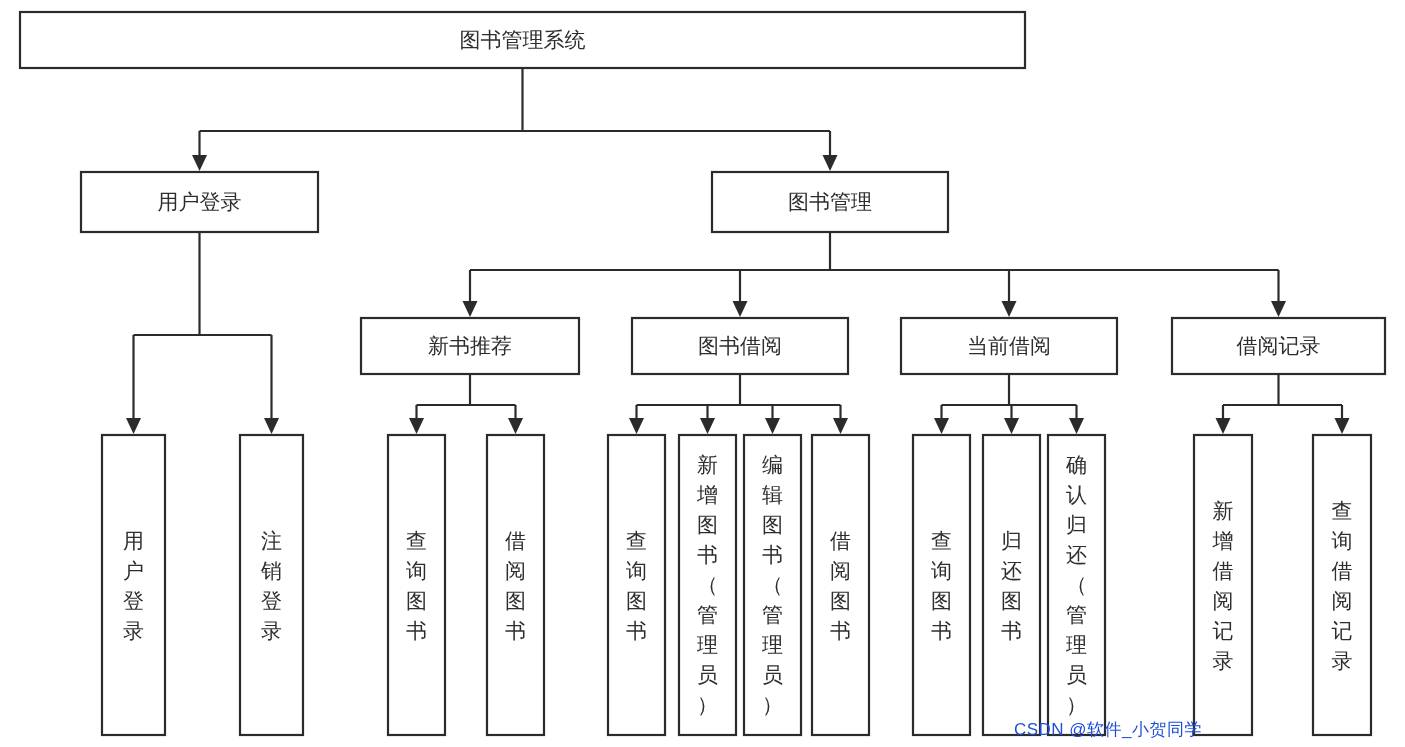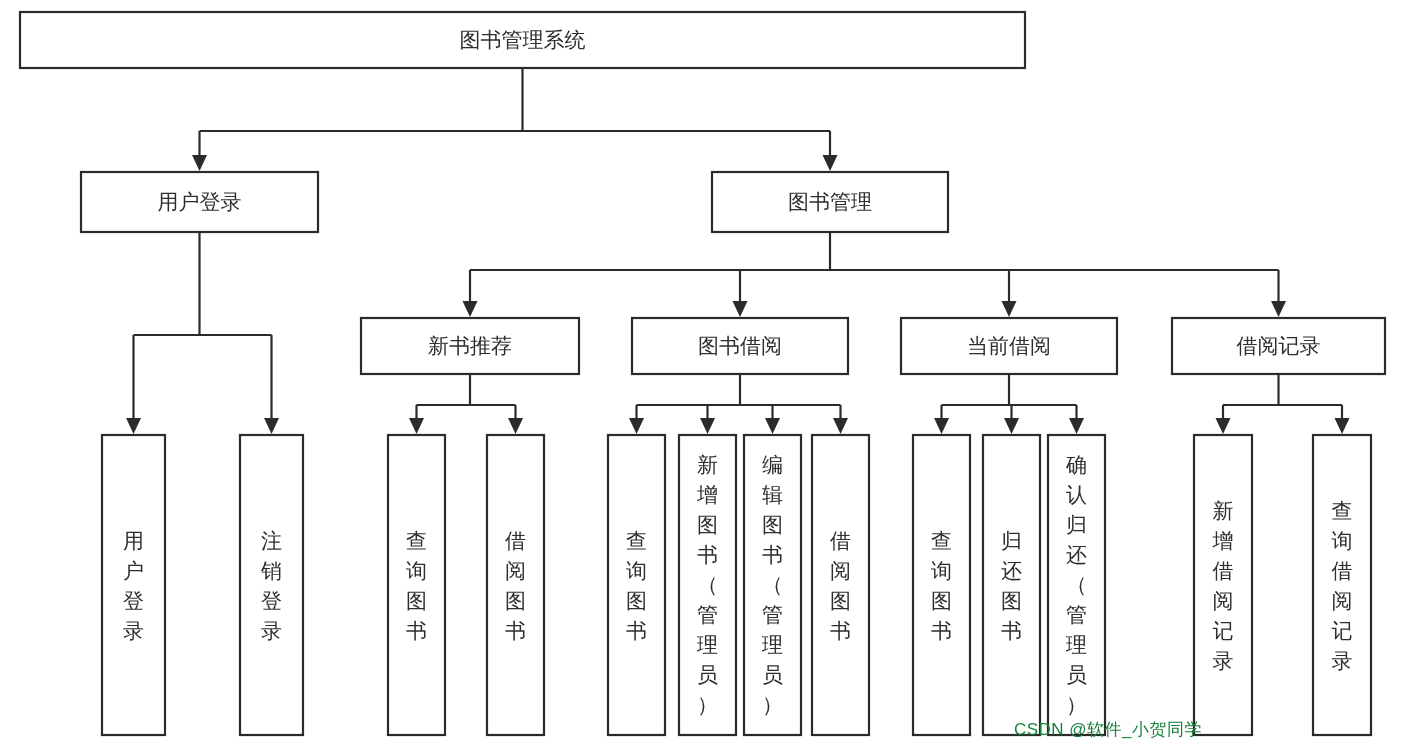--- a/index.html
+++ b/index.html
@@ -53,21 +53,21 @@
     fill: #2e2e2e;
     font-size: 21px;
     text-anchor: middle;
   }
   .watermark {
     position: absolute;
     right: 8px;
     bottom: 6px;
     font-family: "Liberation Sans", "DejaVu Sans", sans-serif;
     font-size: 17px;
-    color: #15803d;
+    color: #1d4ed8;
     letter-spacing: 0.5px;
     white-space: nowrap;
     user-select: none;
   }
 </style>
 </head>
 <body>
 
 <div id="diagram-root">
   <svg id="flowchart" viewBox="0 0 1405 747" xmlns="http://www.w3.org/2000/svg">

